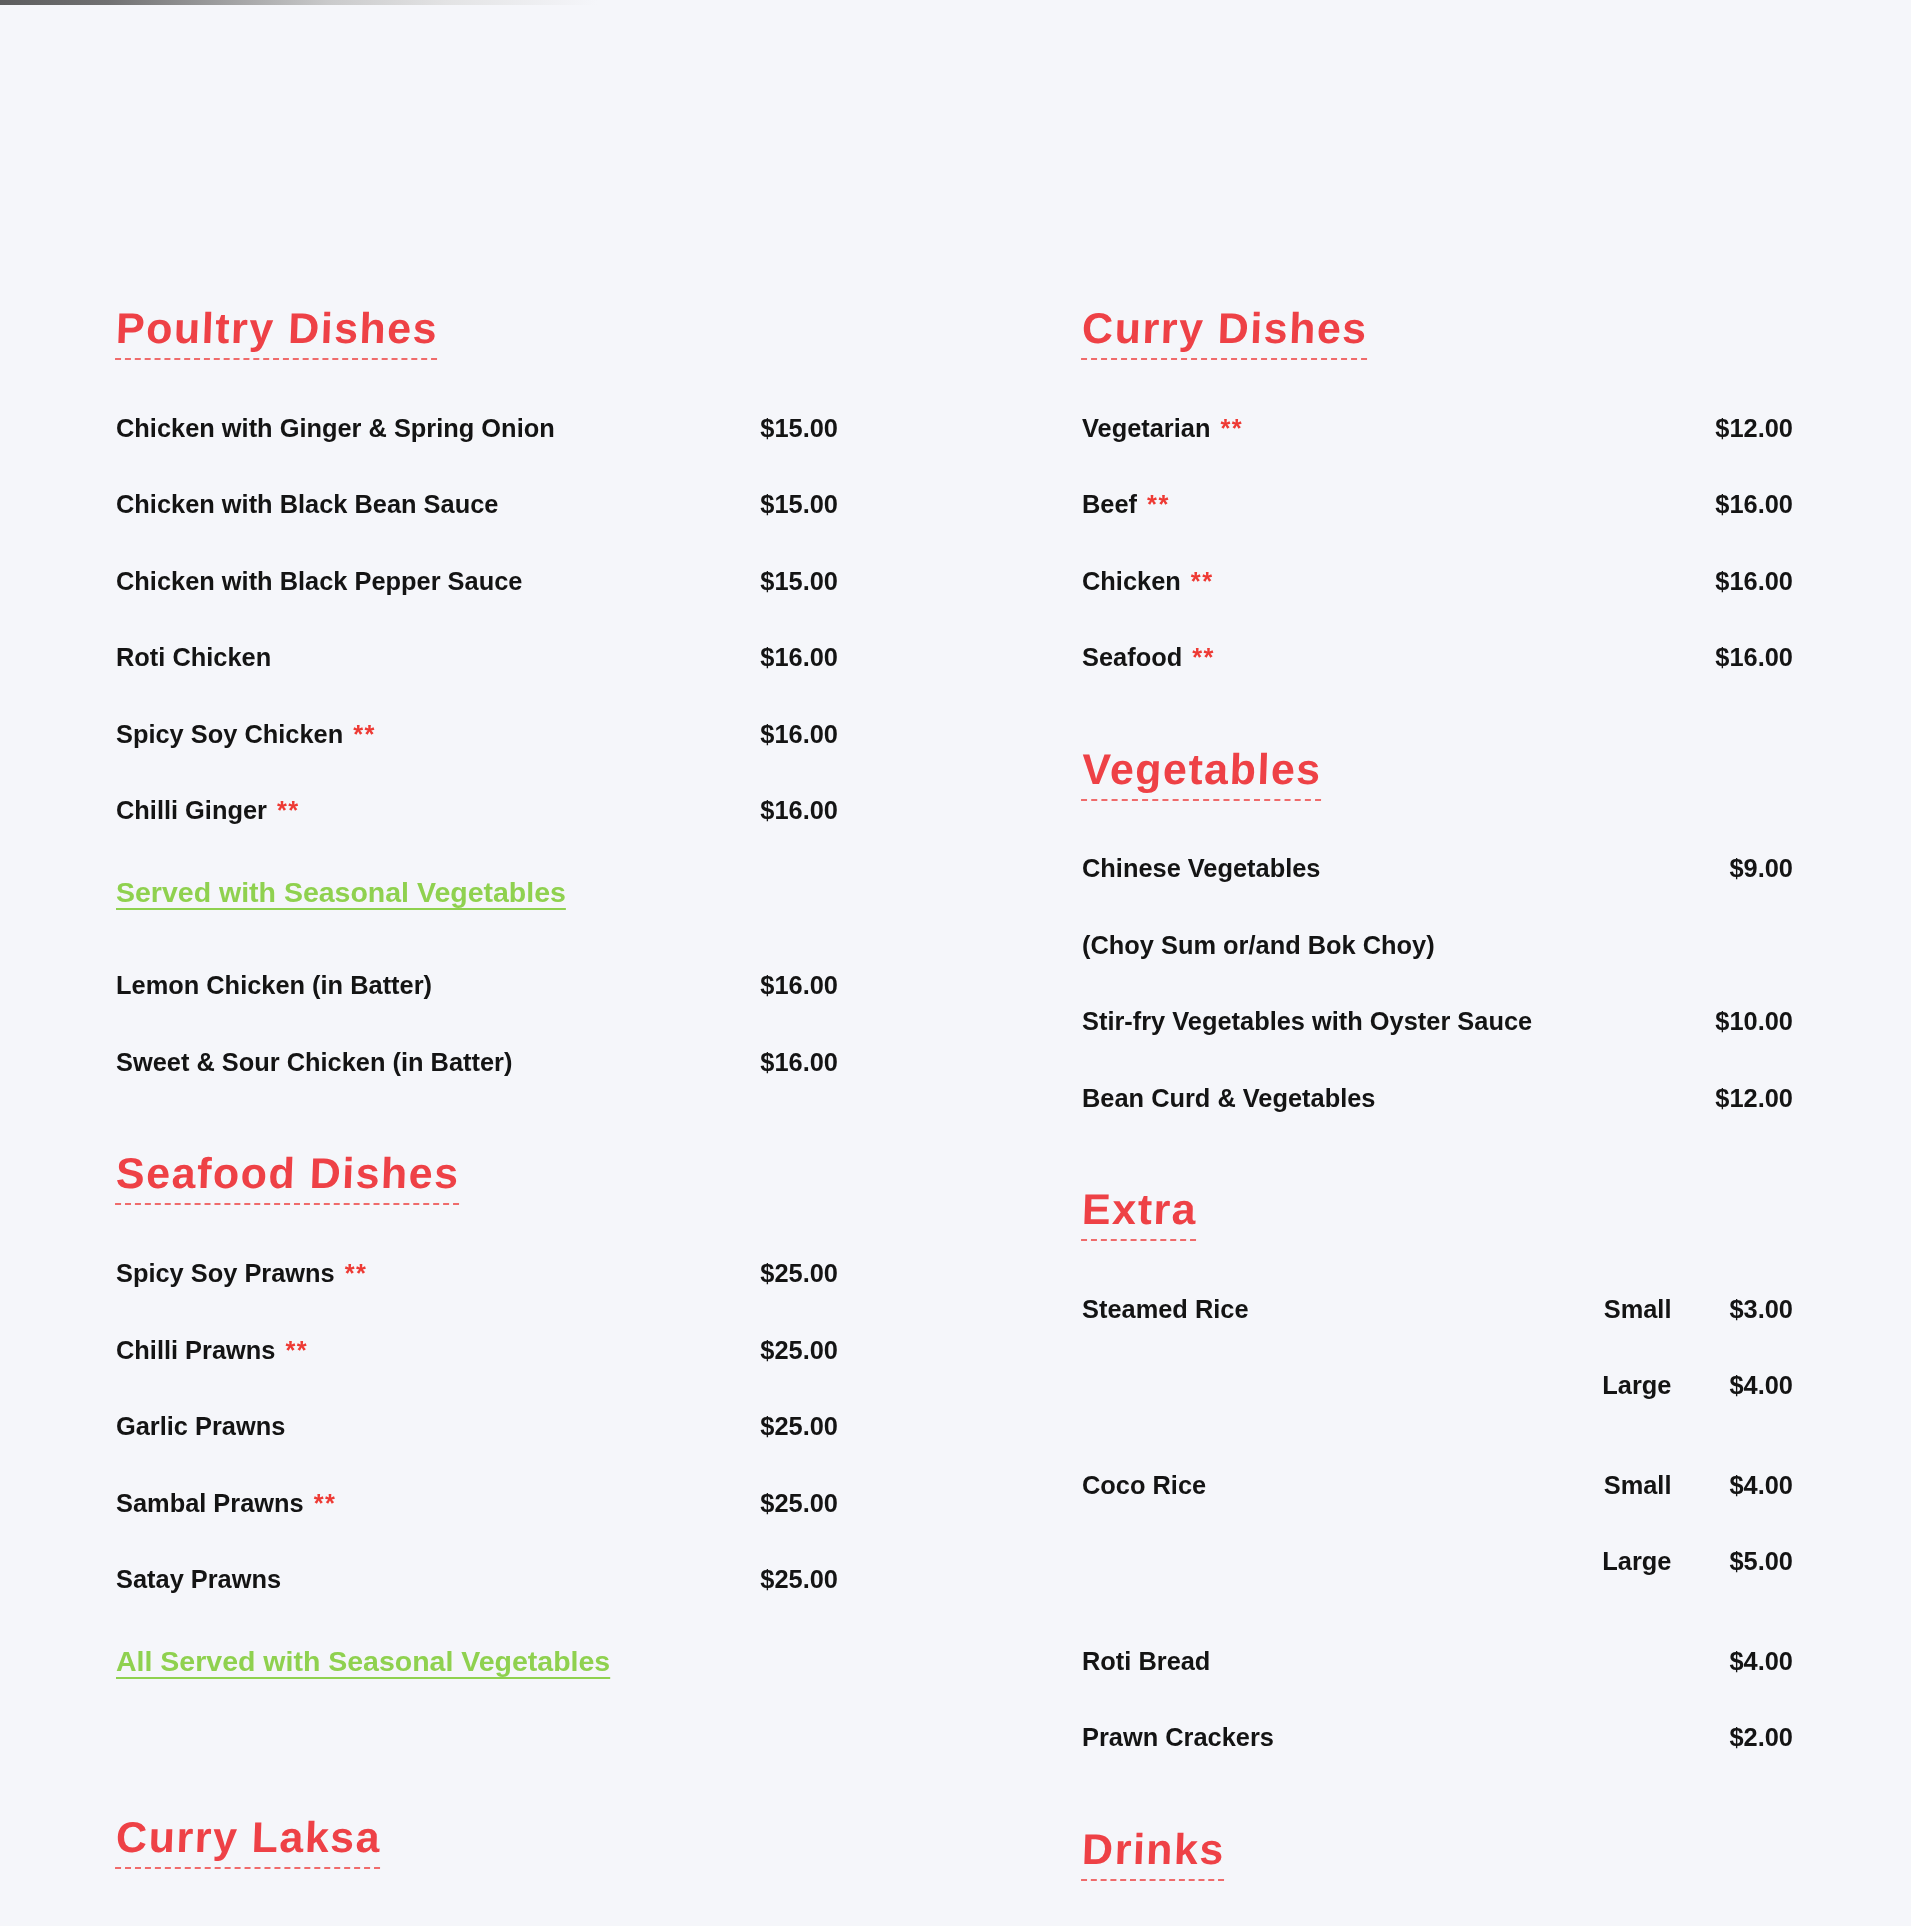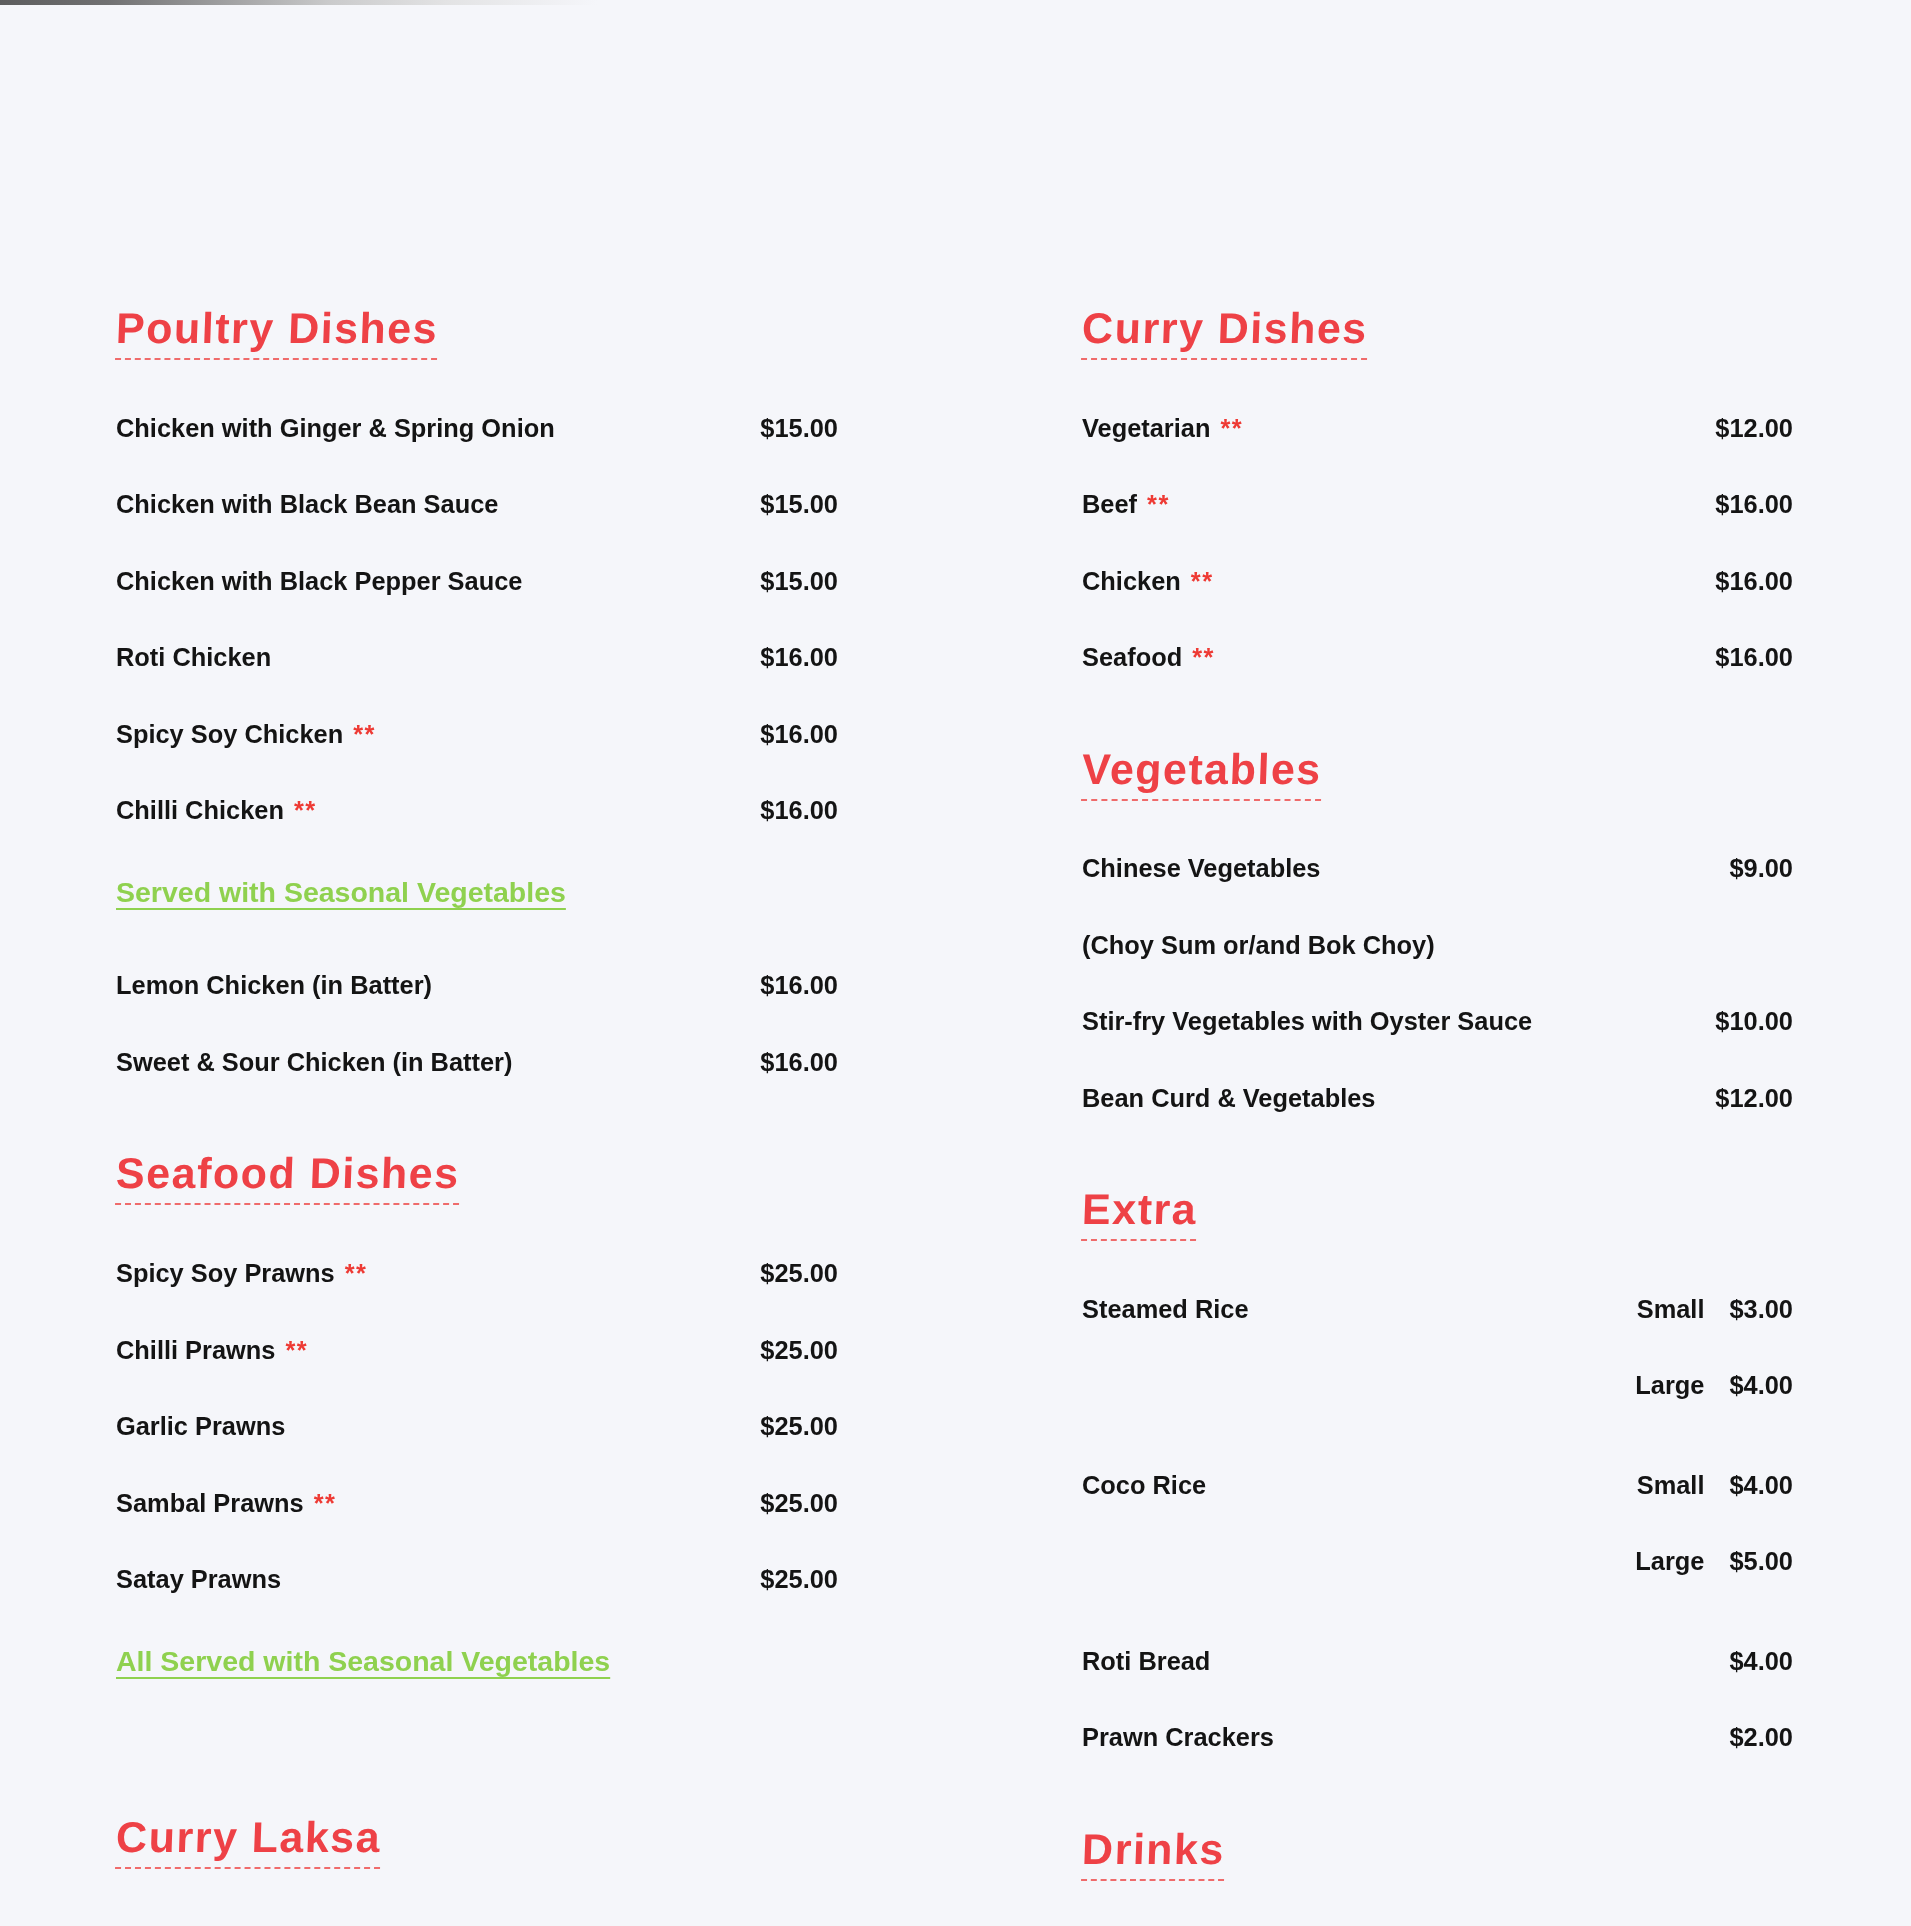--- a/index.html
+++ b/index.html
@@ -29,21 +29,21 @@
     transform:skewX(-2deg);
   }
   .row{
     display:flex;align-items:baseline;
     font-size:25.4px;font-weight:bold;line-height:1.12;
     margin-bottom:48px;color:#141414;
   }
   .row .name-wrap{flex:1;display:flex;align-items:baseline;min-height:28.5px;}
   .spicy{color:#ee3a34;margin-left:10px;letter-spacing:1.5px;}
   .size{margin-right:25px;white-space:nowrap;}
-  .price{white-space:nowrap;text-align:right;}
+  .price{white-space:nowrap;text-align:right;margin-left:33px;}
   .note{
     display:inline-block;
     font-size:28.5px;font-weight:bold;
     color:#8fd14f;
     text-decoration:underline;
     text-decoration-color:#8fd14f;
     text-decoration-thickness:2.3px;
     text-underline-offset:6.2px;
     margin:3.9px 0 62px 0;
   }
@@ -76,21 +76,21 @@
           </div>
           <span class="price">$16.00</span>
         </div><div class="row">
           <div class="name-wrap">
             <span class="name">Spicy Soy Chicken</span>
             <span class="spicy">**</span>
           </div>
           <span class="price">$16.00</span>
         </div><div class="row">
           <div class="name-wrap">
-            <span class="name">Chilli Chicken</span>
+            <span class="name">Chilli Ginger</span>
             <span class="spicy">**</span>
           </div>
           <span class="price">$16.00</span>
         </div><div class="note">Served with Seasonal Vegetables</div><div class="row">
           <div class="name-wrap">
             <span class="name">Lemon Chicken (in Batter)</span>
           </div>
           <span class="price">$16.00</span>
         </div><div class="row">
           <div class="name-wrap">

